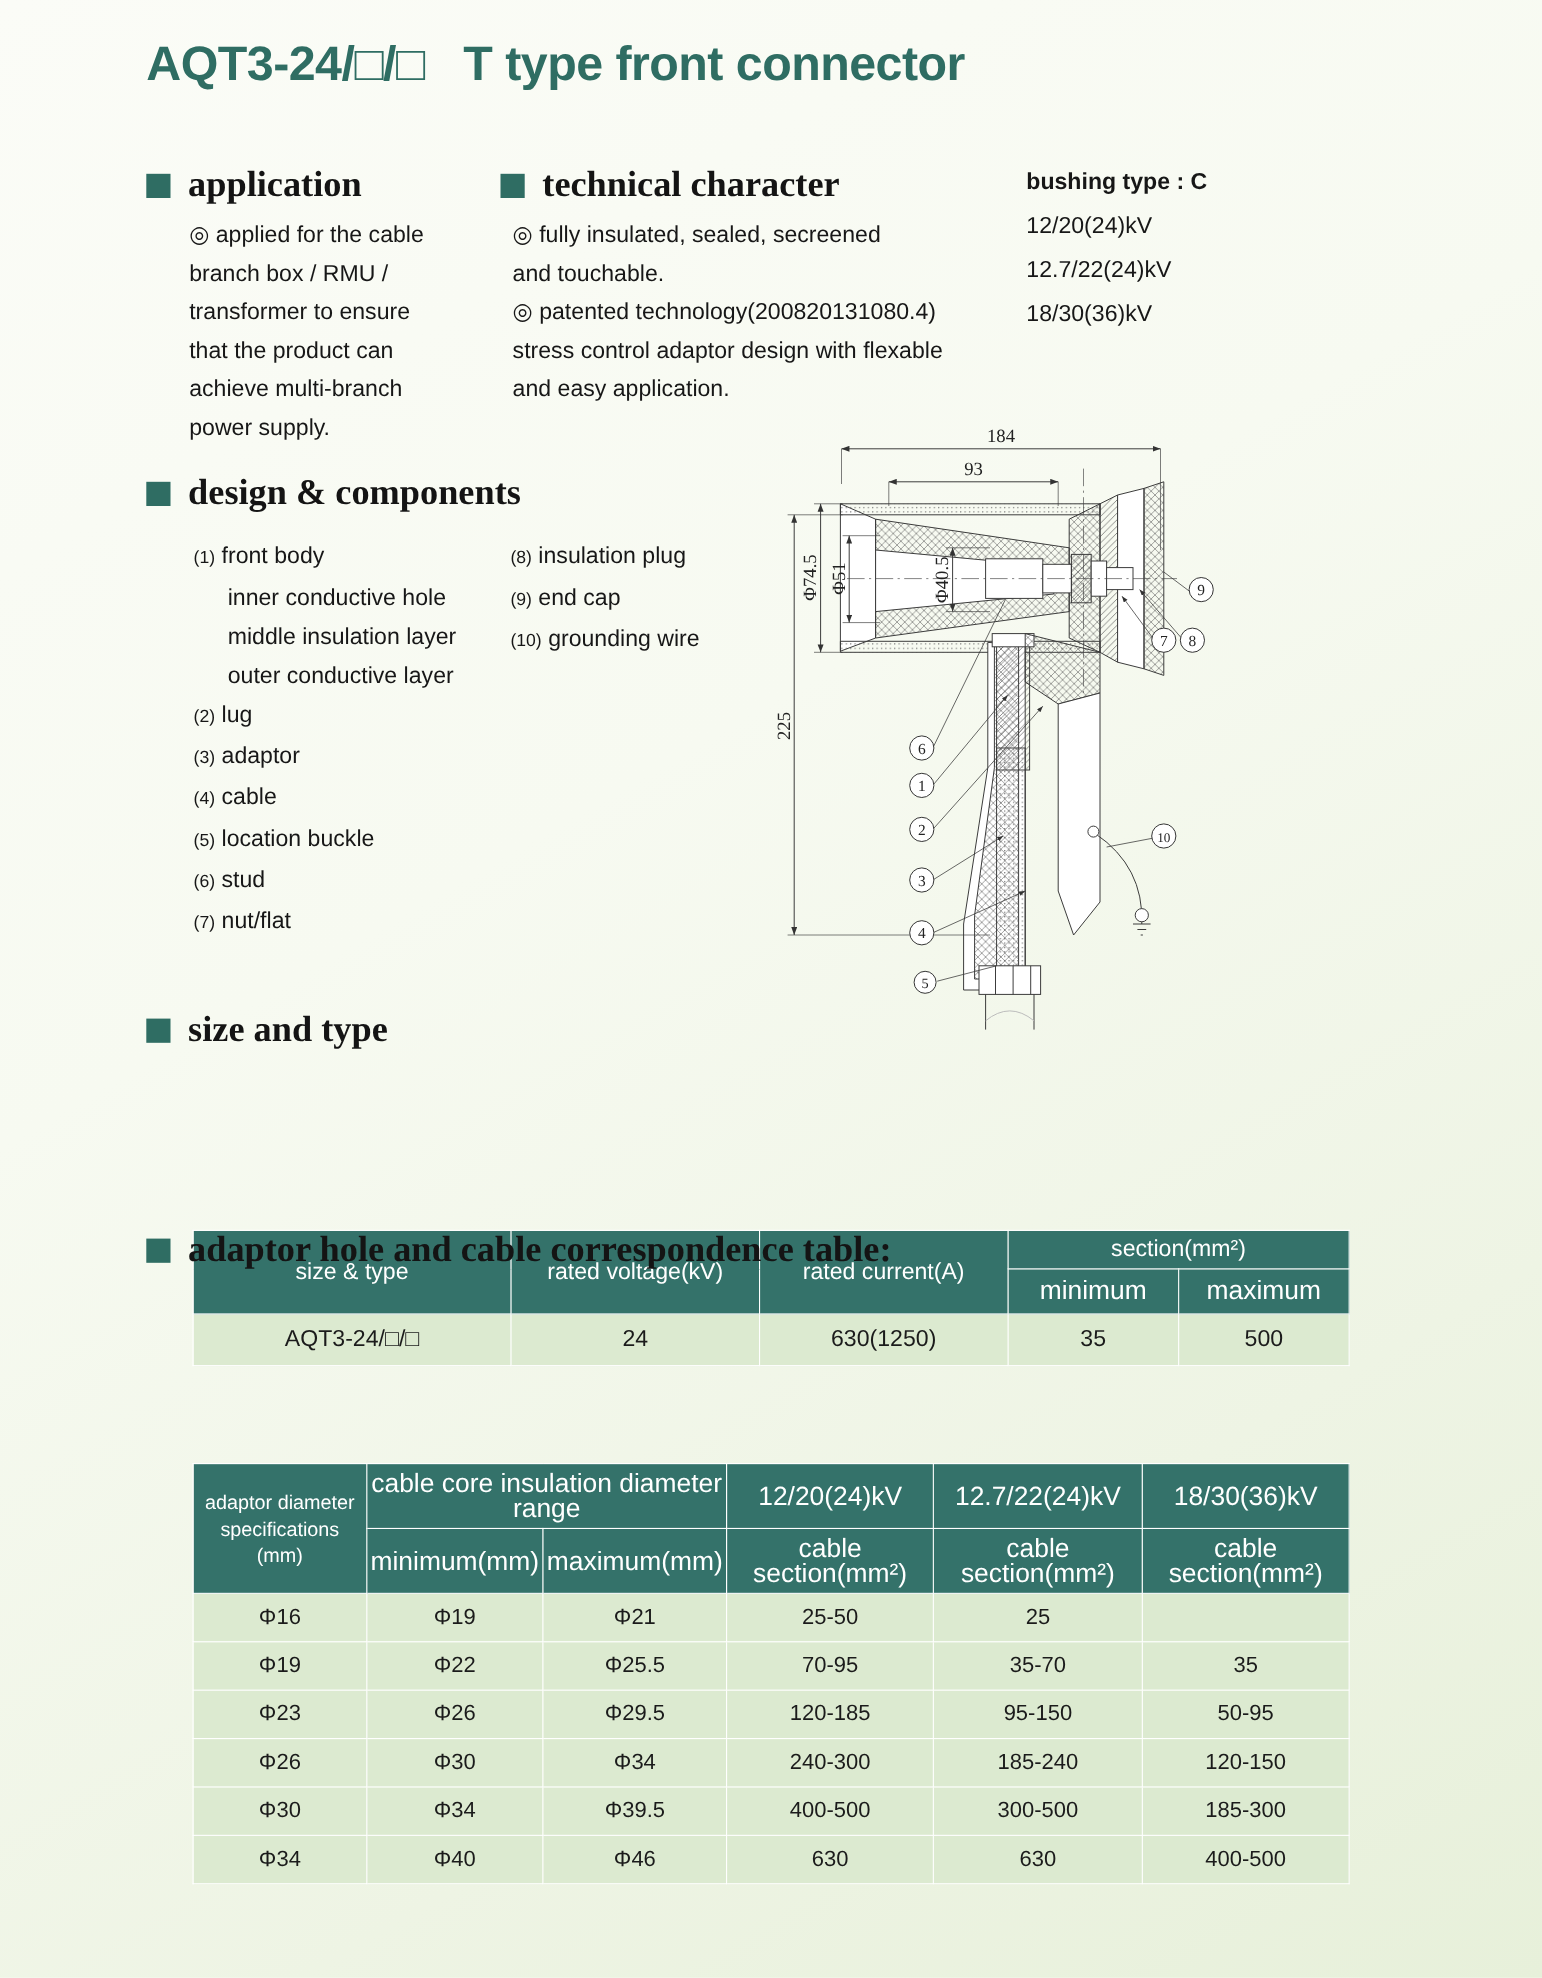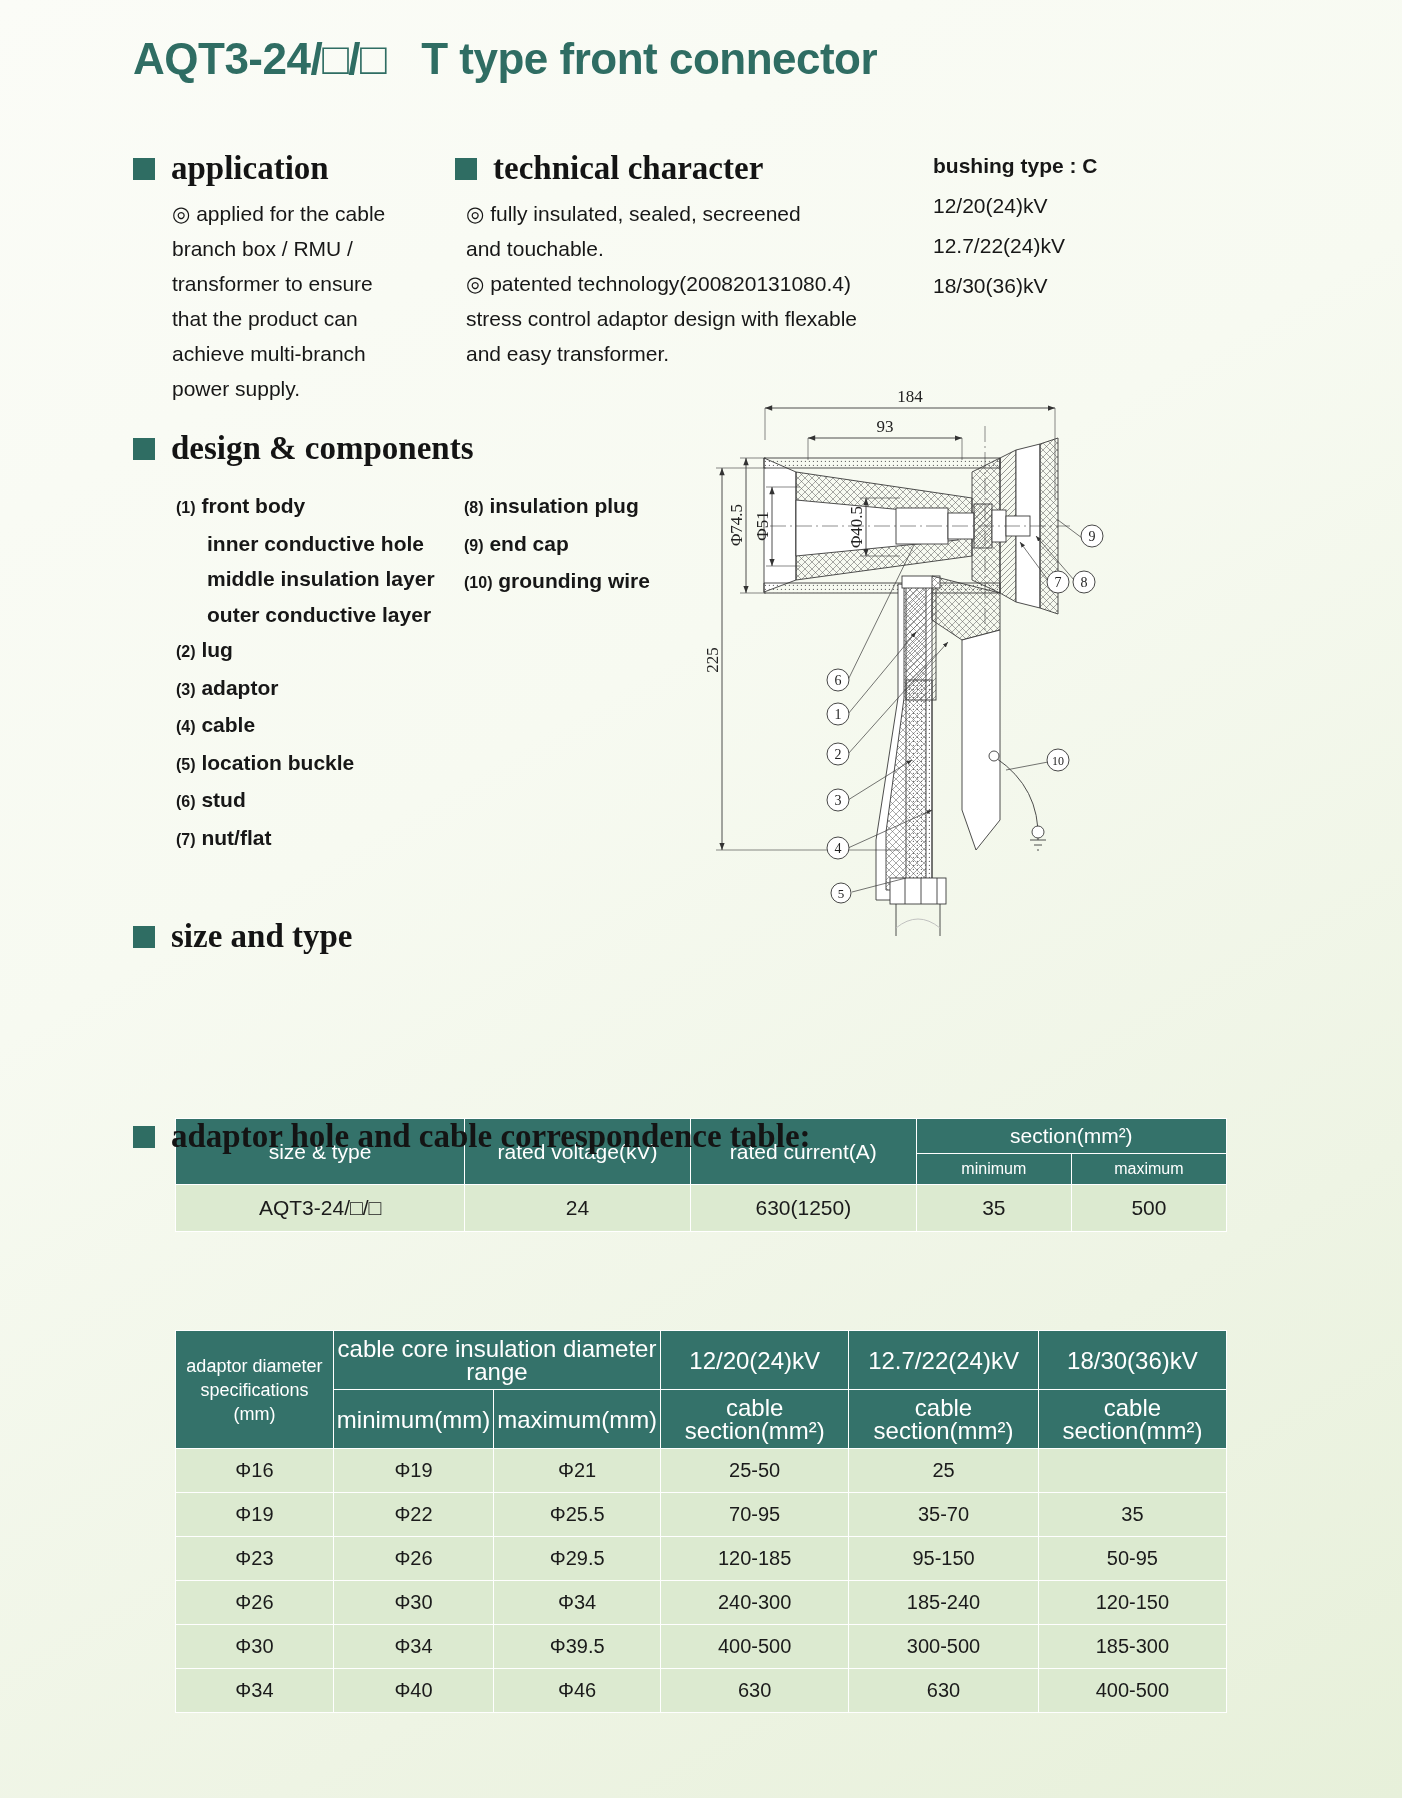--- a/index.html
+++ b/index.html
@@ -31,39 +31,39 @@
 
   
   .para{position:absolute;font-size:21px;line-height:35px;color:#171717;}
   .para .b{display:block;}
 
   .bushing{position:absolute;font-size:21px;line-height:40px;color:#171717;}
   .bushing .hd{font-weight:bold;}
 
   
   .comp{position:absolute;font-size:21px;line-height:35.5px;color:#171717;}
-  .comp .li{white-space:nowrap;font-weight:bold;}
+  .comp .li{white-space:nowrap;}
   .comp .num{font-size:16px;}
   .comp .ind{padding-left:31px;}
 
   
   .draw{position:absolute;left:700px;top:380px;width:690px;height:560px;}
   .draw svg{display:block;}
 
   
   table{border-collapse:collapse;position:absolute;}
   th,td{border:1px solid #ffffff;text-align:center;font-weight:normal;}
   thead th{background:#34726a;color:#fff;}
   tbody td{background:#dcead0;color:#1b1b1b;}
 
   
   #tbl-size{left:175px;top:1118px;width:1052px;}
   #tbl-size th{font-size:21px;padding:10px 4px;}
   #tbl-size td{font-size:21px;padding:11px 4px;margin-left:36px;}
-  #tbl-size .sub{font-size:16px;padding:6px 4px;}
+  #tbl-size .sub{font-size:24px;padding:6px 4px;}
   #tbl-size .grp{padding:5px 4px;font-size:21px;text-align:center;}
 
   
   #tbl-adp{left:175px;top:1330px;width:1052px;}
   #tbl-adp th{font-size:24px;padding:6px 3px;line-height:23px;}
   #tbl-adp td{font-size:20px;padding:10px 3px;}
   #tbl-adp .hcol{font-size:18px;line-height:24px;}
 </style>
 </head>
 <body>
@@ -87,21 +87,21 @@
 
   <div class="sec-head" style="left:455px;top:150px;">
     <span class="sq"></span>
     <span class="sec-title">technical character</span>
   </div>
   <div class="para" style="left:466px;top:196px;width:470px;">
     <span class="b">◎ fully insulated,  sealed, secreened</span>
     <span class="b">and touchable.</span>
     <span class="b">◎ patented technology(200820131080.4)</span>
     <span class="b">stress control adaptor design with flexable</span>
-    <span class="b">and easy transformer.</span>
+    <span class="b">and easy application.</span>
   </div>
 
   <div class="bushing" style="left:933px;top:146px;">
     <div class="hd">bushing type : C</div>
     <div>12/20(24)kV</div>
     <div>12.7/22(24)kV</div>
     <div>18/30(36)kV</div>
   </div>
 
   <div class="sec-head" style="left:133px;top:430px;">

